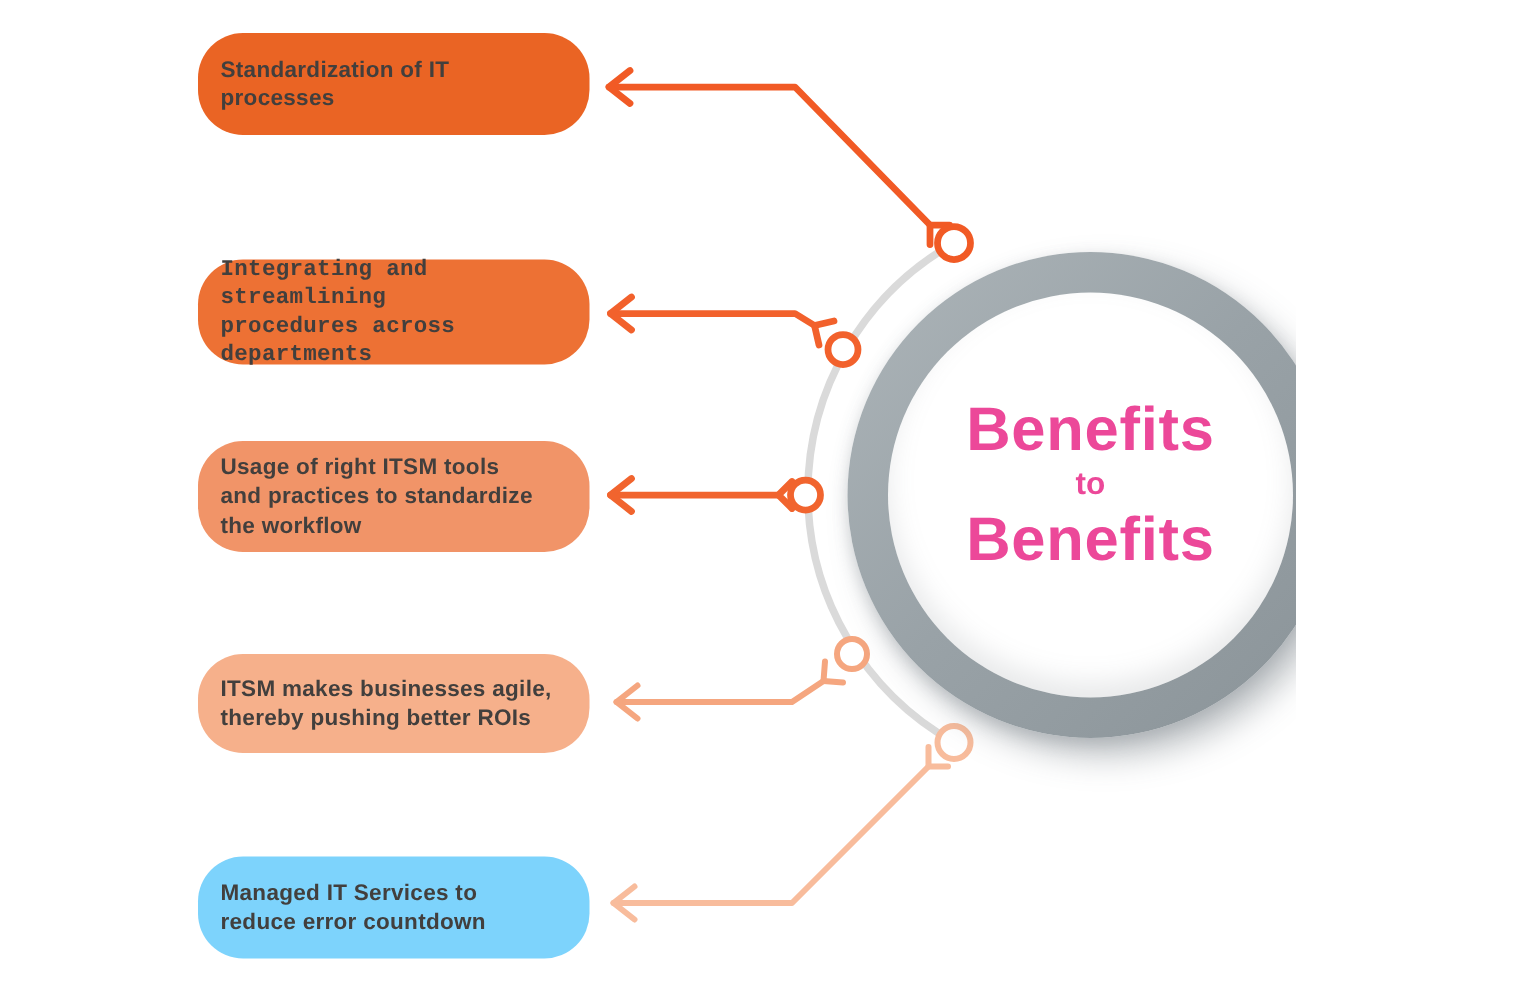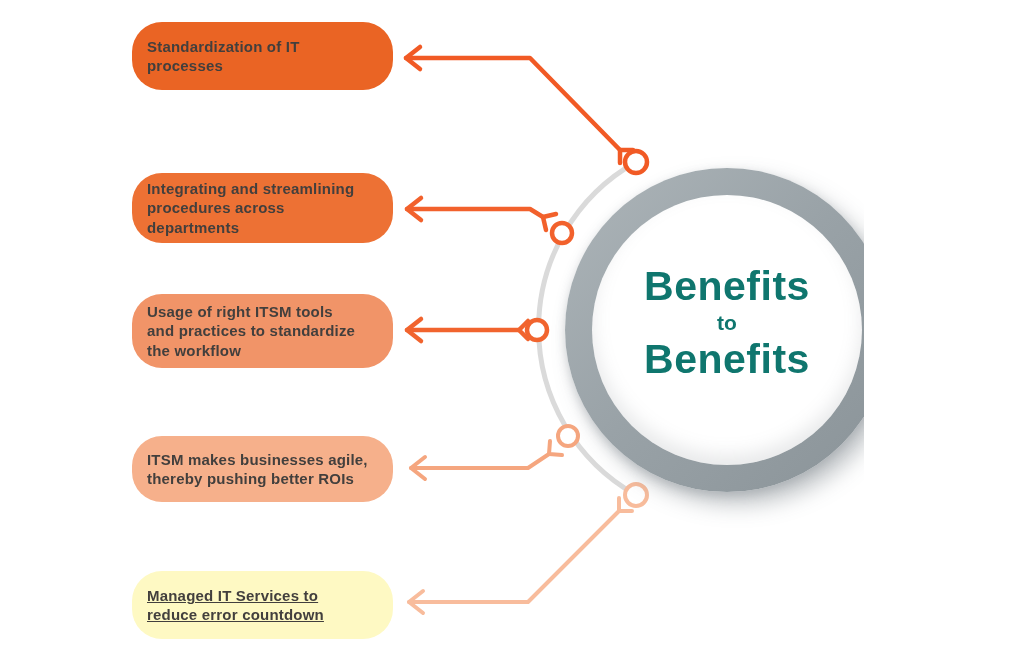--- a/index.html
+++ b/index.html
@@ -21,21 +21,21 @@
     align-items:center;
     padding:10px 10px 10px 15px;
     color:#423F3D;
     font-size:15px;
     font-weight:700;
     line-height:1.27;
     letter-spacing:.2px;
     white-space:pre-line;
   }
   .b1{top:22px;height:68px;}
-  .b2{top:173px;height:70px;}
+  .b2{top:173px;height:70px;font-family:Liberation Mono, monospace;}
   .b3{top:294px;height:74px;}
   .b4{top:436px;height:66px;}
   .b5{top:571px;height:68px;}
   .big-circle{
     position:absolute;
     left:565px;top:168px;
     width:324px;height:324px;
     border-radius:50%;
     background:linear-gradient(135deg,#ADB5B9 0%,#99A2A7 48%,#8A9398 100%);
     box-shadow:10px 12px 22px rgba(110,120,126,0.45), 0 4px 10px rgba(110,120,126,0.25);
@@ -49,21 +49,21 @@
   }
   .circle-title{
     position:absolute;
     left:565px;top:168px;
     width:324px;height:324px;
     display:flex;
     flex-direction:column;
     align-items:center;
     justify-content:center;
     transform:translateY(-7px);
-    color:#0f766e;
+    color:#ec4899;
     text-align:center;
   }
   .title-big{font-size:41px;font-weight:700;line-height:1.06;letter-spacing:.5px;}
   .title-small{font-size:21px;font-weight:700;line-height:1.1;margin:3px 0;}
 </style>
 </head>
 <body>
 
 <div class="canvas">
 
@@ -114,21 +114,21 @@
 procedures across
 departments</div>
 
   <div class="benefit-box b4" style="background: rgb(246, 176, 139);">ITSM makes businesses agile,
 thereby pushing better ROIs</div>
 
   <div class="benefit-box b3" style="background: rgb(241, 148, 104);">Usage of right ITSM tools
 and practices to standardize
 the workflow</div>
 
-  <div class="benefit-box b5" style="background: #fef9c3; text-decoration: underline;">Managed IT Services to
+  <div class="benefit-box b5" style="background: #7dd3fc;">Managed IT Services to
 reduce error countdown</div>
 
   <div class="big-circle">
     <div class="inner-circle"></div>
   </div>
 
   <div class="circle-title">
     <span class="title-big">Benefits</span>
     <span class="title-small">to</span>
     <span class="title-big">Benefits</span>

